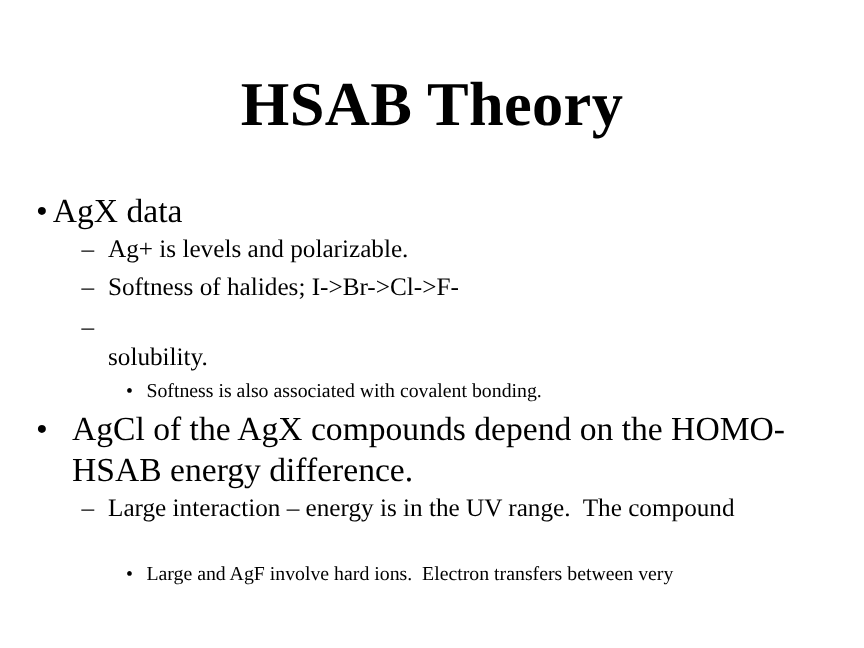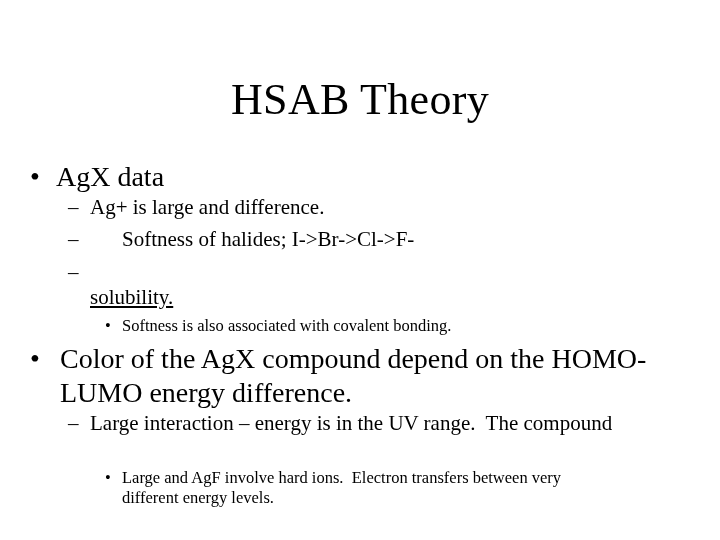--- a/index.html
+++ b/index.html
@@ -11,26 +11,27 @@
       width: 720px;
       height: 540px;
       position: relative;
       overflow: hidden;
       font-family: "Liberation Serif", "DejaVu Serif", serif;
       color: #000000;
     }
     .title {
       position: absolute;
       left: 0;
-      top: 70px;
+      top: 58px;
       width: 720px;
       text-align: center;
-      font-size: 44px;
+      font-size: 52px;
       line-height: 60px;
       letter-spacing: 0.3px;
+      font-weight: bold;
     }
     .body-area {
       position: absolute;
       left: 0;
       top: 0;
       width: 720px;
       height: 540px;
     }
     .l1 { font-size: 28px; line-height: 34px; }
     .l2 { font-size: 21px; line-height: 25px; }
@@ -44,38 +45,37 @@
     }
   </style>
 </head>
 <body>
 
 <div class="title">HSAB Theory</div>
 
 <div class="body-area">
 
   <span class="bullet l1" style="left:30px; top:160px;">•</span>
-  <span class="text l1" style="left:56px; top:160px;">AgX data</span>
+  <span class="text l1" style="left:44px; top:160px;">AgX data</span>
 
   <span class="bullet l2" style="left:68px; top:195px;">–</span>
-  <span class="text l2" style="left:90px; top:195px;">Ag+ is large and difference.</span>
+  <span class="text l2" style="left:90px; top:195px;">Ag+ is levels and polarizable.</span>
 
   <span class="bullet l2" style="left:68px; top:227px;">–</span>
-  <span class="text l2" style="left:90px; top:227px;margin-left:32px;">Softness of halides; I-&gt;Br-&gt;Cl-&gt;F-</span>
+  <span class="text l2" style="left:90px; top:227px;">Softness of halides; I-&gt;Br-&gt;Cl-&gt;F-</span>
 
   <span class="bullet l2" style="left:68px; top:260px;">–</span>
-  <span class="text l2" style="left:90px; top:285px;text-decoration:underline;">solubility.</span>
+  <span class="text l2" style="left:90px; top:285px;">solubility.</span>
 
   <span class="bullet l3" style="left:105px; top:316px;">•</span>
   <span class="text l3" style="left:122px; top:316px;font-family:Liberation Serif, serif;">Softness is also associated with covalent bonding.</span>
 
   <span class="bullet l1" style="left:30px; top:342px;">•</span>
-  <span class="text l1" style="left:60px; top:342px;">Color of the AgX compound depend on the HOMO-</span>
-  <span class="text l1" style="left:60px; top:376px;">LUMO energy difference.</span>
+  <span class="text l1" style="left:60px; top:342px;">AgCl of the AgX compounds depend on the HOMO-</span>
+  <span class="text l1" style="left:60px; top:376px;">HSAB energy difference.</span>
 
   <span class="bullet l2" style="left:68px; top:411px;">–</span>
   <span class="text l2" style="left:90px; top:411px;">Large interaction – energy is in the UV range.  The compound</span>
 
   <span class="bullet l3" style="left:105px; top:468px;">•</span>
   <span class="text l3" style="left:122px; top:468px;">Large and AgF involve hard ions.  Electron transfers between very</span>
-  <span class="text l3" style="left:122px; top:488px;">different energy levels.</span>
 
 </div>
 
 </body></html>

